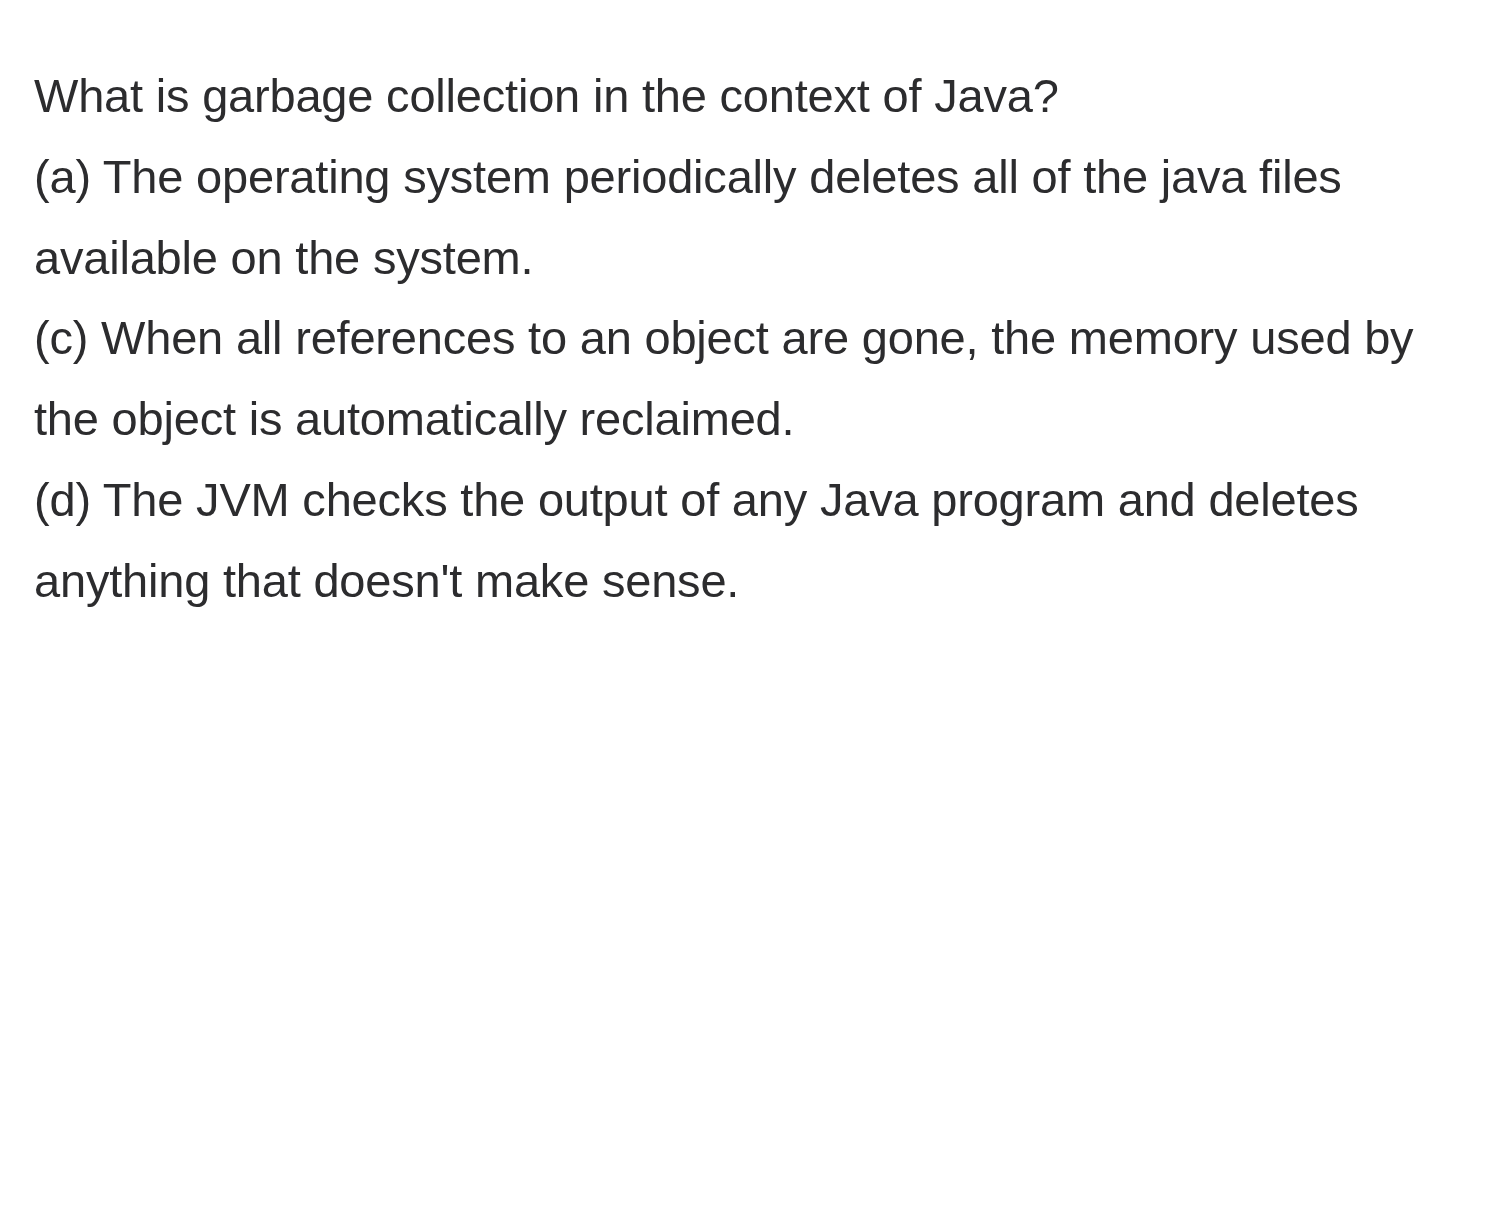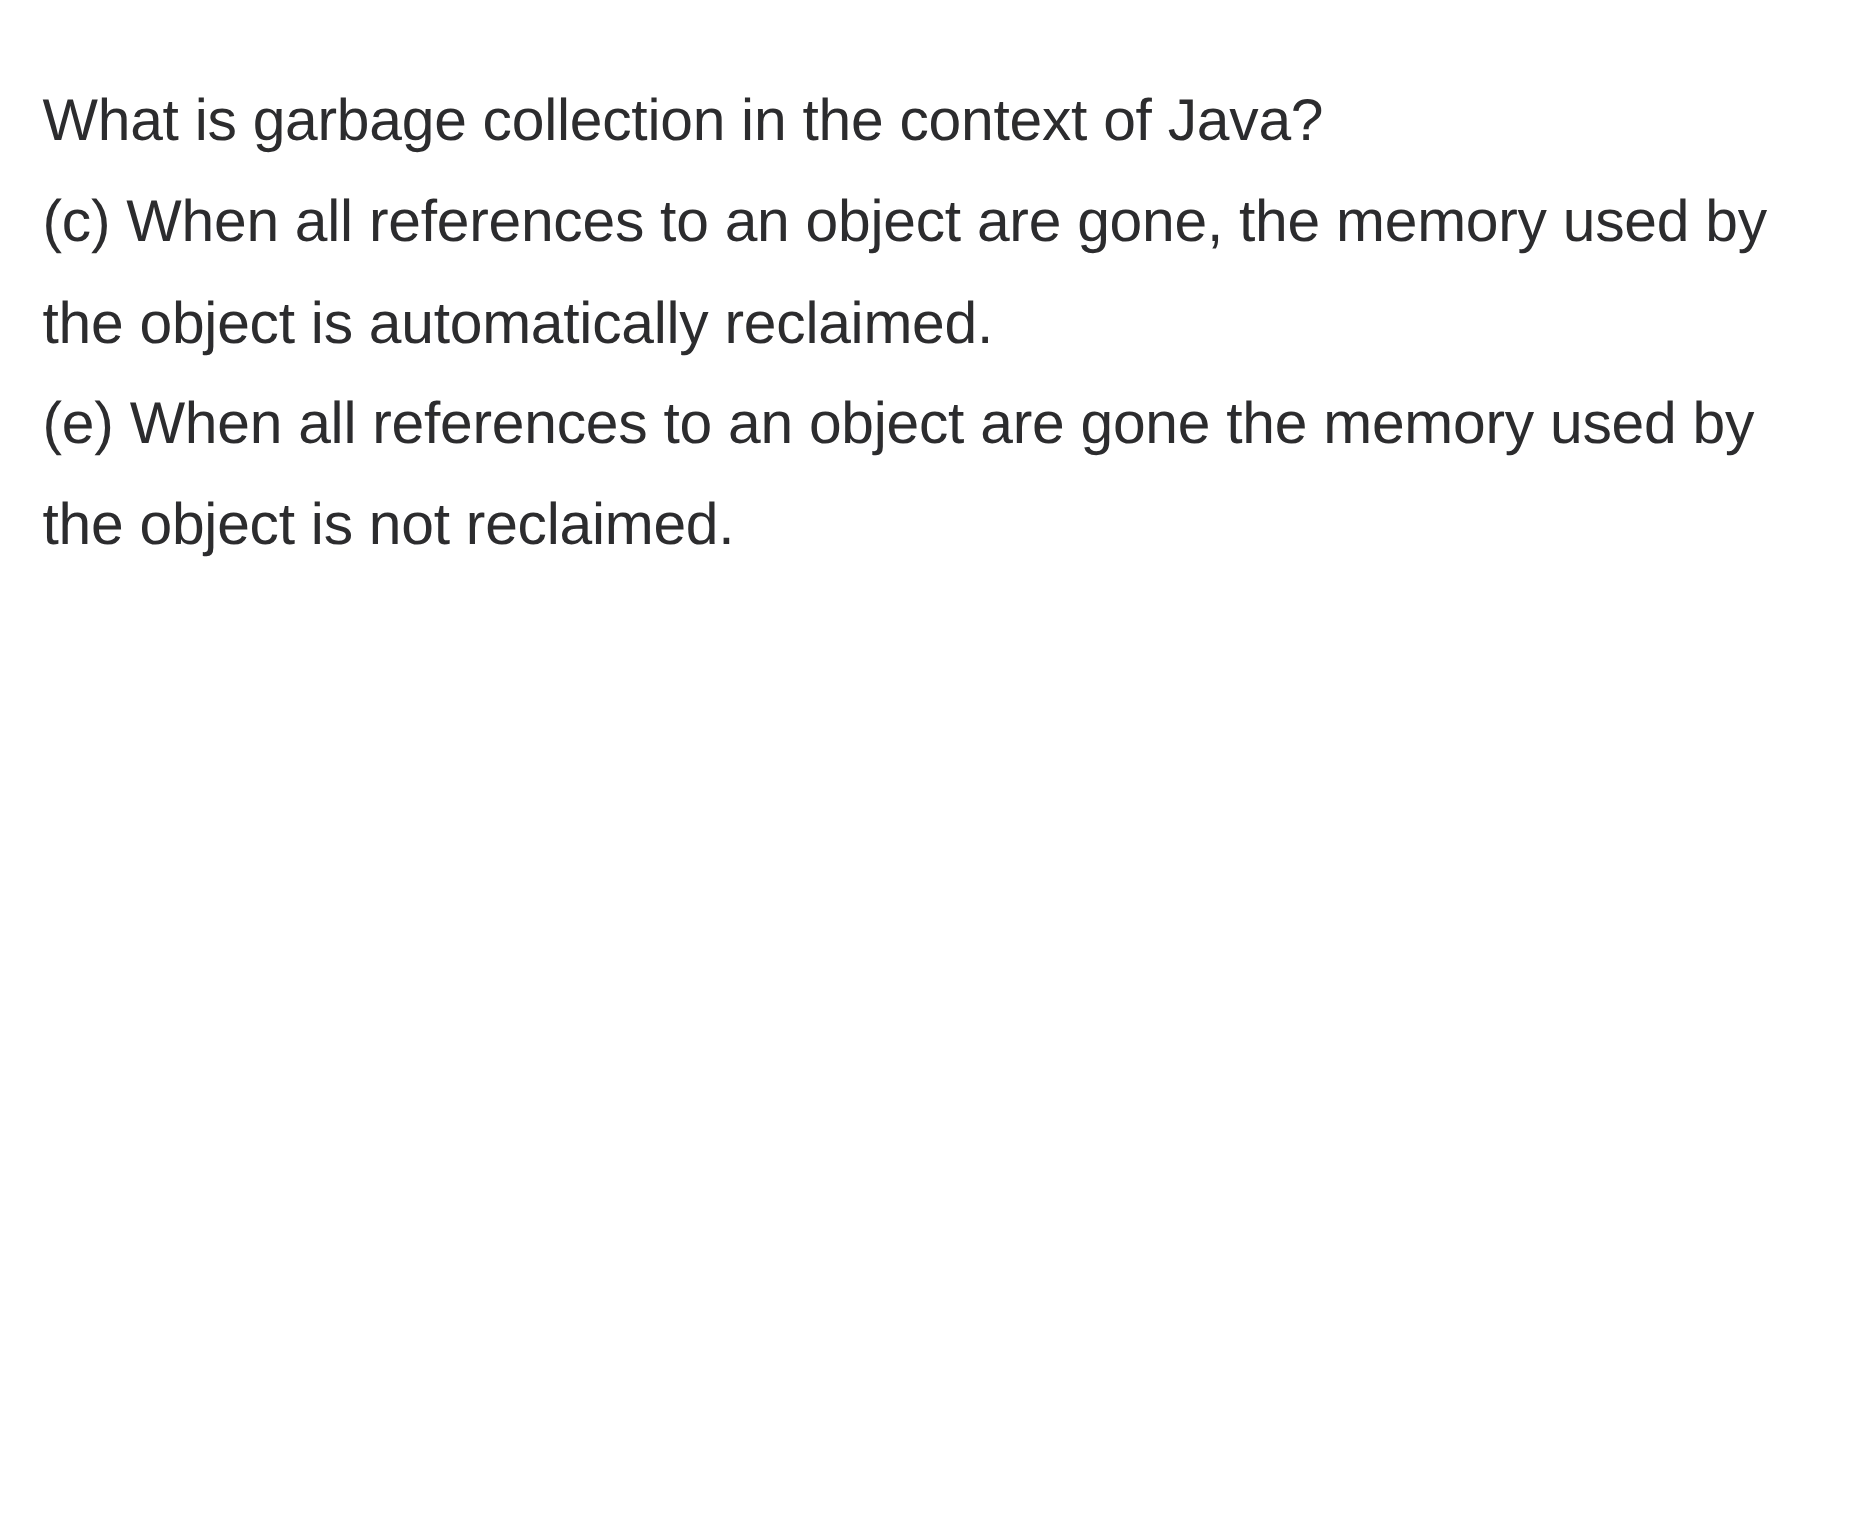--- a/index.html
+++ b/index.html
@@ -23,15 +23,16 @@
   }
   .option {
     margin: 0;
   }
 </style>
 </head>
 <body>
 
 <div class="page">
   <p class="question">What is garbage collection in the context of Java?</p>
+  <p class="option">(a) The operating system periodically deletes all of the java files available on the system.</p>
   <p class="option">(c) When all references to an object are gone, the memory used by the object is automatically reclaimed.</p>
-  <p class="option">(e) When all references to an object are gone the memory used by the object is not reclaimed.</p>
+  <p class="option">(d) The JVM checks the output of any Java program and deletes anything that doesn't make sense.</p>
 </div>
 
 </body></html>

